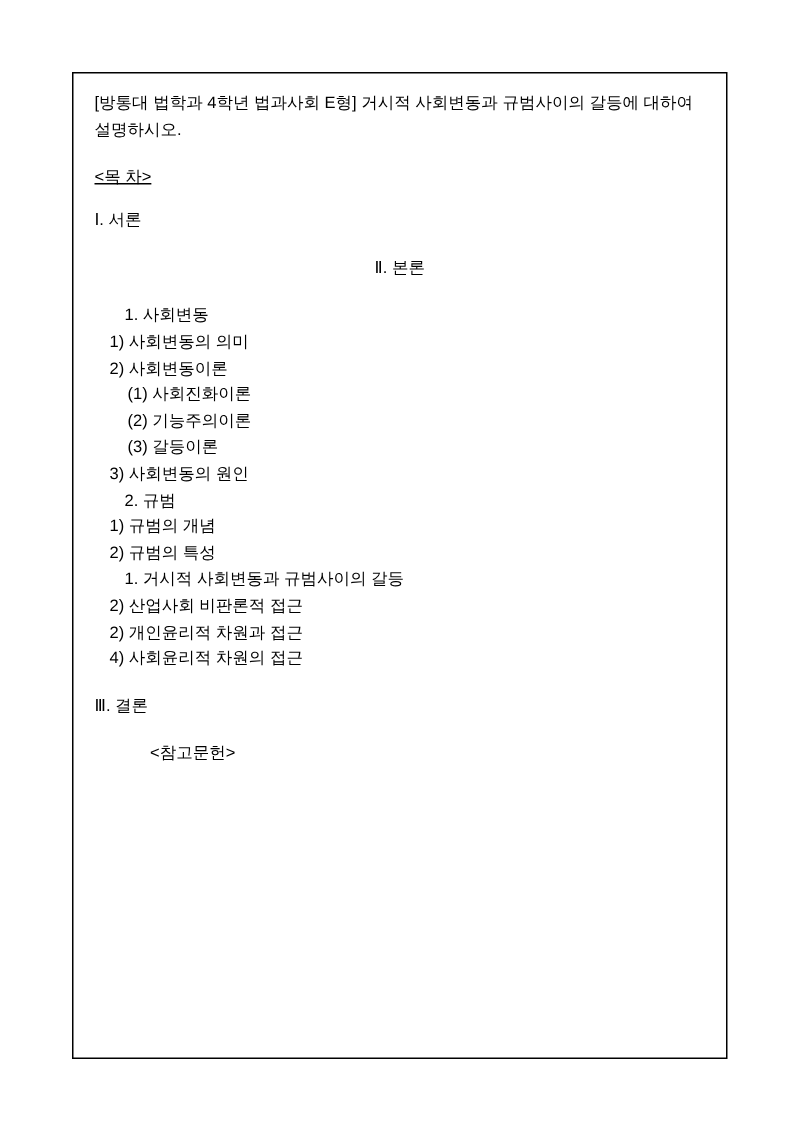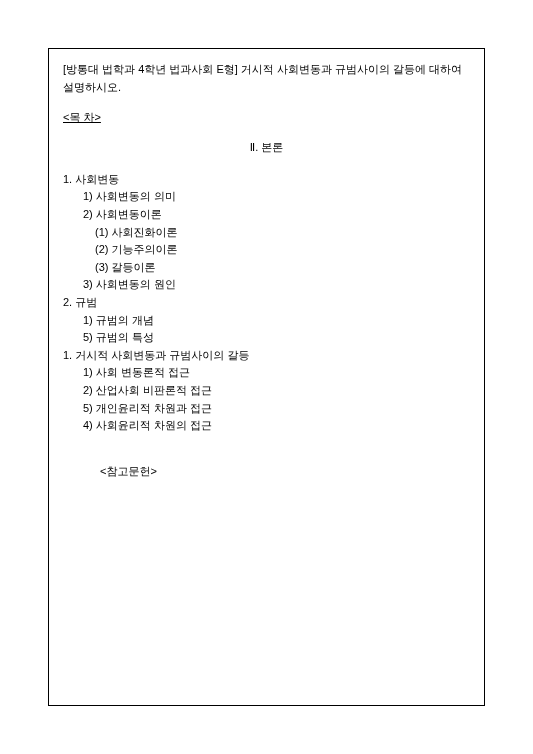--- a/index.html
+++ b/index.html
@@ -37,68 +37,69 @@
     .section-h1 {
       margin-top: 0;
       margin-bottom: 14px;
       line-height: 1.6;
     }
     .section-h1.with-top-margin {
       margin-top: 0;
       text-align: center;
     }
     .level-1 {
-      margin-left: 0;
+      margin-left: 20px;
       line-height: 1.6;
     }
     .level-2 {
-      margin-left: 20px;
+      margin-left: 10px;
       line-height: 1.6;
     }
     .level-3 {
-      margin-left: 32px;
+      margin-left: 22px;
       line-height: 1.6;
     }
     .references {
       margin-top: 14px;
       line-height: 1.6;
       margin-left: 37px;
     }
     .gap {
       height: 14px;
     }
   </style>
 </head>
 <body>
 
 <div class="page-border">
 
   <div class="title">[방통대 법학과 4학년 법과사회 E형] 거시적 사회변동과 규범사이의 갈등에 대하여 설명하시오.</div>
 
   <div class="toc-header">&lt;목      차&gt;</div>
 
+  <div class="section-h1">Ⅰ. 서론</div>
 
   <div class="section-h1 with-top-margin">Ⅱ. 본론</div>
 
   <div class="level-1">1. 사회변동</div>
   <div class="level-2">1) 사회변동의 의미</div>
   <div class="level-2">2) 사회변동이론</div>
   <div class="level-3">(1) 사회진화이론</div>
   <div class="level-3">(2) 기능주의이론</div>
   <div class="level-3">(3) 갈등이론</div>
   <div class="level-2">3) 사회변동의 원인</div>
 
   <div class="level-1">2. 규범</div>
   <div class="level-2">1) 규범의 개념</div>
-  <div class="level-2">5) 규범의 특성</div>
+  <div class="level-2">2) 규범의 특성</div>
 
   <div class="level-1">1. 거시적 사회변동과 규범사이의 갈등</div>
-  <div class="level-2">1) 사회 변동론적 접근</div>
   <div class="level-2">2) 산업사회 비판론적 접근</div>
-  <div class="level-2">5) 개인윤리적 차원과 접근</div>
+  <div class="level-2">2) 개인윤리적 차원과 접근</div>
   <div class="level-2">4) 사회윤리적 차원의 접근</div>
 
   <div class="gap"></div>
 
+  <div class="section-h1">Ⅲ. 결론</div>
 
   <div class="references">&lt;참고문헌&gt;</div>
 
 </div>
 
 </body></html>

